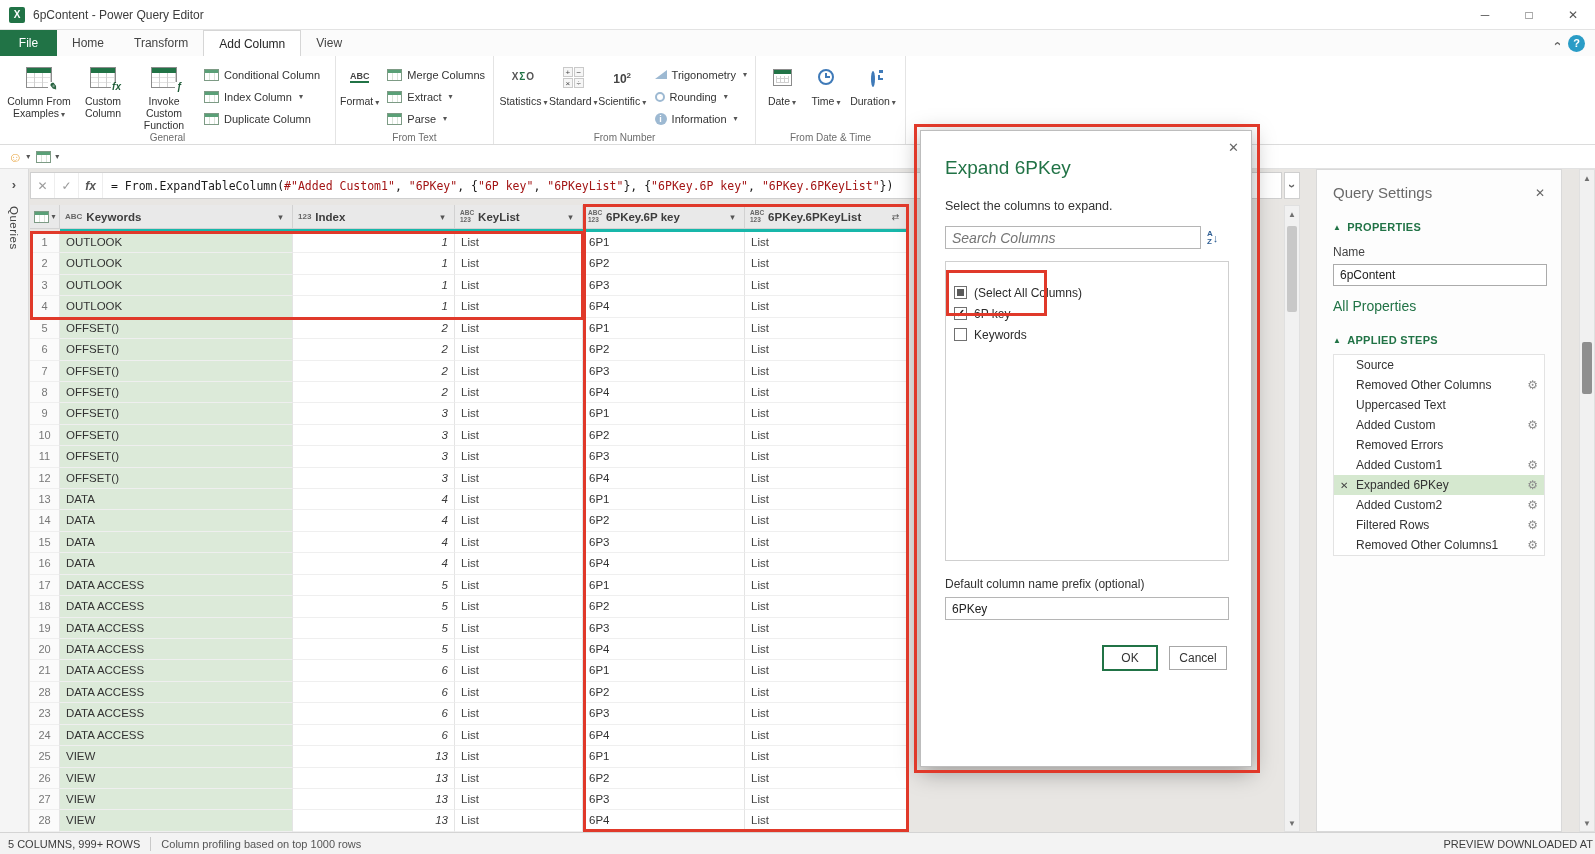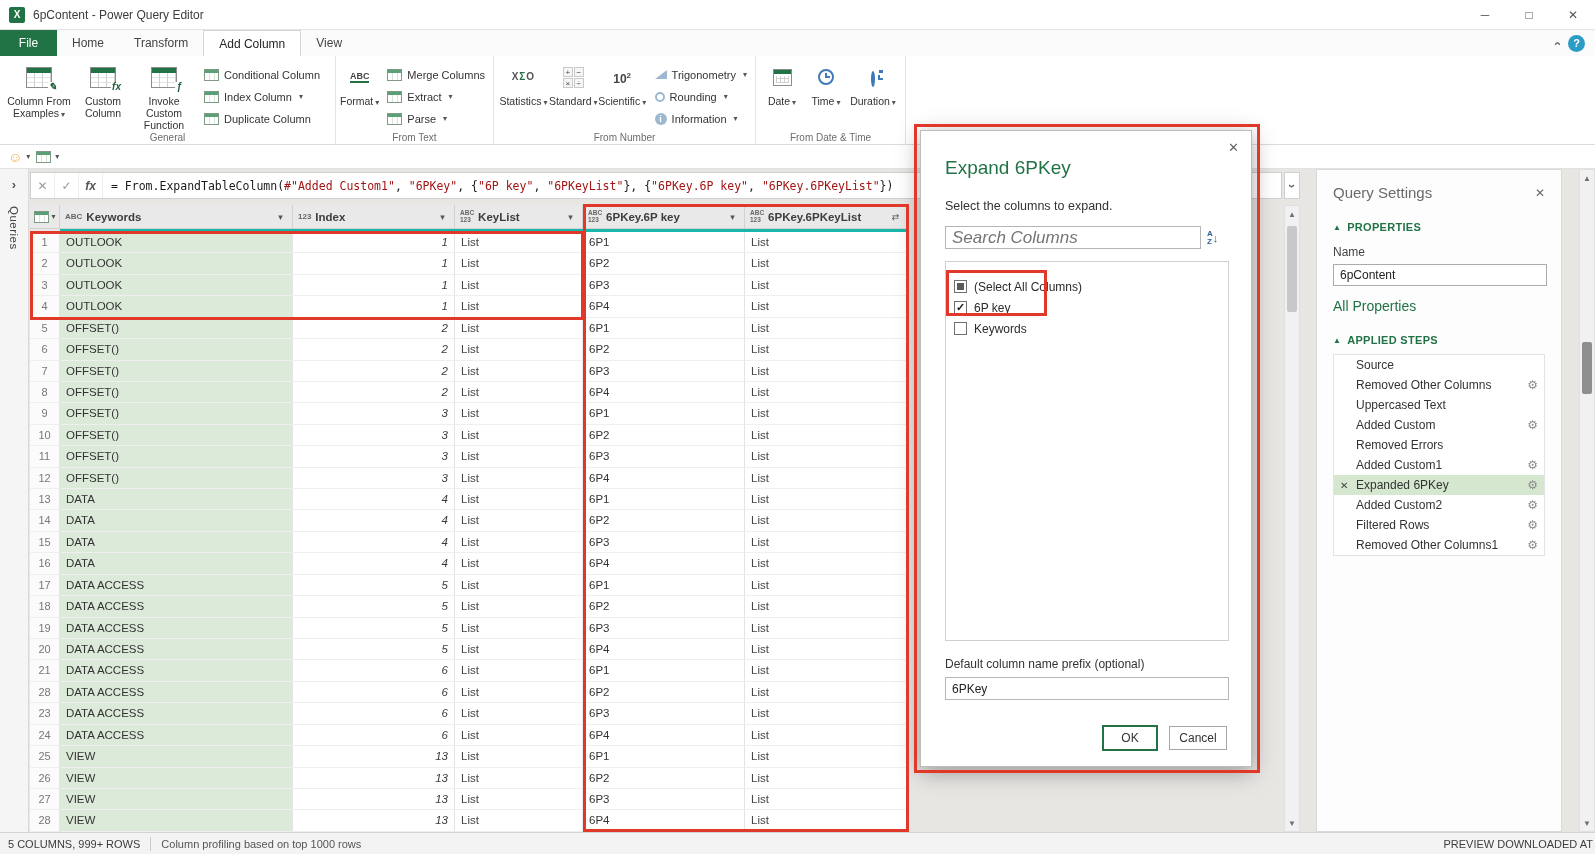--- a/index.html
+++ b/index.html
@@ -102,25 +102,25 @@
   .vscroll{position:absolute;background:#f1f1f1;border:1px solid #e0e0e0}
   .vs-arrow{position:absolute;left:0;width:100%;height:16px;display:flex;align-items:center;justify-content:center;color:#707070;font-size:8px}
   .vs-thumb{position:absolute;left:2px;right:2px;border-radius:2px}
 
   
   .dialog{position:absolute;left:920px;top:-39px;width:332px;height:637px;background:#fff;border:1px solid #bdbdbd;box-shadow:0 5px 22px rgba(0,0,0,.35);padding:12px 24px;z-index:40}
   .dlg-close{position:absolute;top:9px;right:12px;color:#666;font-size:13px}
   .dlg-title{margin-top:14px;font-size:19px;color:var(--green,#217346)}
   .dlg-sub{margin-top:20px;font-size:12.5px;color:#333}
   .search-row{margin-top:13px;display:flex;align-items:center;gap:6px}
-  .search-input{width:256px;height:23px;border:1px solid #b5b5b5;font-style:italic;font-size:17px;color:#888;padding:0 6px;font-family:"Liberation Sans",sans-serif}
+  .search-input{width:256px;height:23px;border:1px solid #b5b5b5;font-style:italic;font-size:14px;color:#888;padding:0 6px;font-family:"Liberation Sans",sans-serif}
   .sort-btn{display:flex;align-items:center;color:#2f5f94}
   .sort-letters{display:flex;flex-direction:column;font-size:8px;line-height:8px;font-weight:bold}
   .sort-arrow{font-size:11px}
-  .listbox{margin-top:12px;width:284px;height:380px;border:1px solid #cfcfcf;background:#fff;padding-top:14px}
+  .listbox{margin-top:12px;width:284px;height:300px;border:1px solid #cfcfcf;background:#fff;padding-top:20px}
   .lb-item{display:flex;align-items:center;gap:7px;height:21px;padding-left:8px;font-size:12px;color:#2b2b2b}
   .cb{width:13px;height:13px;border:1px solid #707070;background:#fff;display:inline-flex;align-items:center;justify-content:center;flex:none}
   .cb.checked::after{content:"✓";font-size:11px;font-weight:bold;color:#1d1d1d;line-height:1}
   .cb.indeterminate::after{content:"";width:7px;height:7px;background:#5a5a5a}
   .prefix-label{margin-top:16px;font-size:12px;color:#333}
   .prefix-input{margin-top:6px;width:284px;height:23px;border:1px solid #b5b5b5;font-size:12px;color:#222;padding:0 6px;font-family:"Liberation Sans",sans-serif}
   .dlg-btns{margin-top:26px;display:flex;justify-content:flex-end;gap:12px}
   .btn{height:24px;display:flex;align-items:center;justify-content:center;font-size:12px;background:#fff;color:#333}
   .btn-ok{width:54px;border:1px solid var(--green,#217346);outline:1px solid var(--green,#217346)}
   .btn-cancel{width:58px;border:1px solid #a7a7a7}

